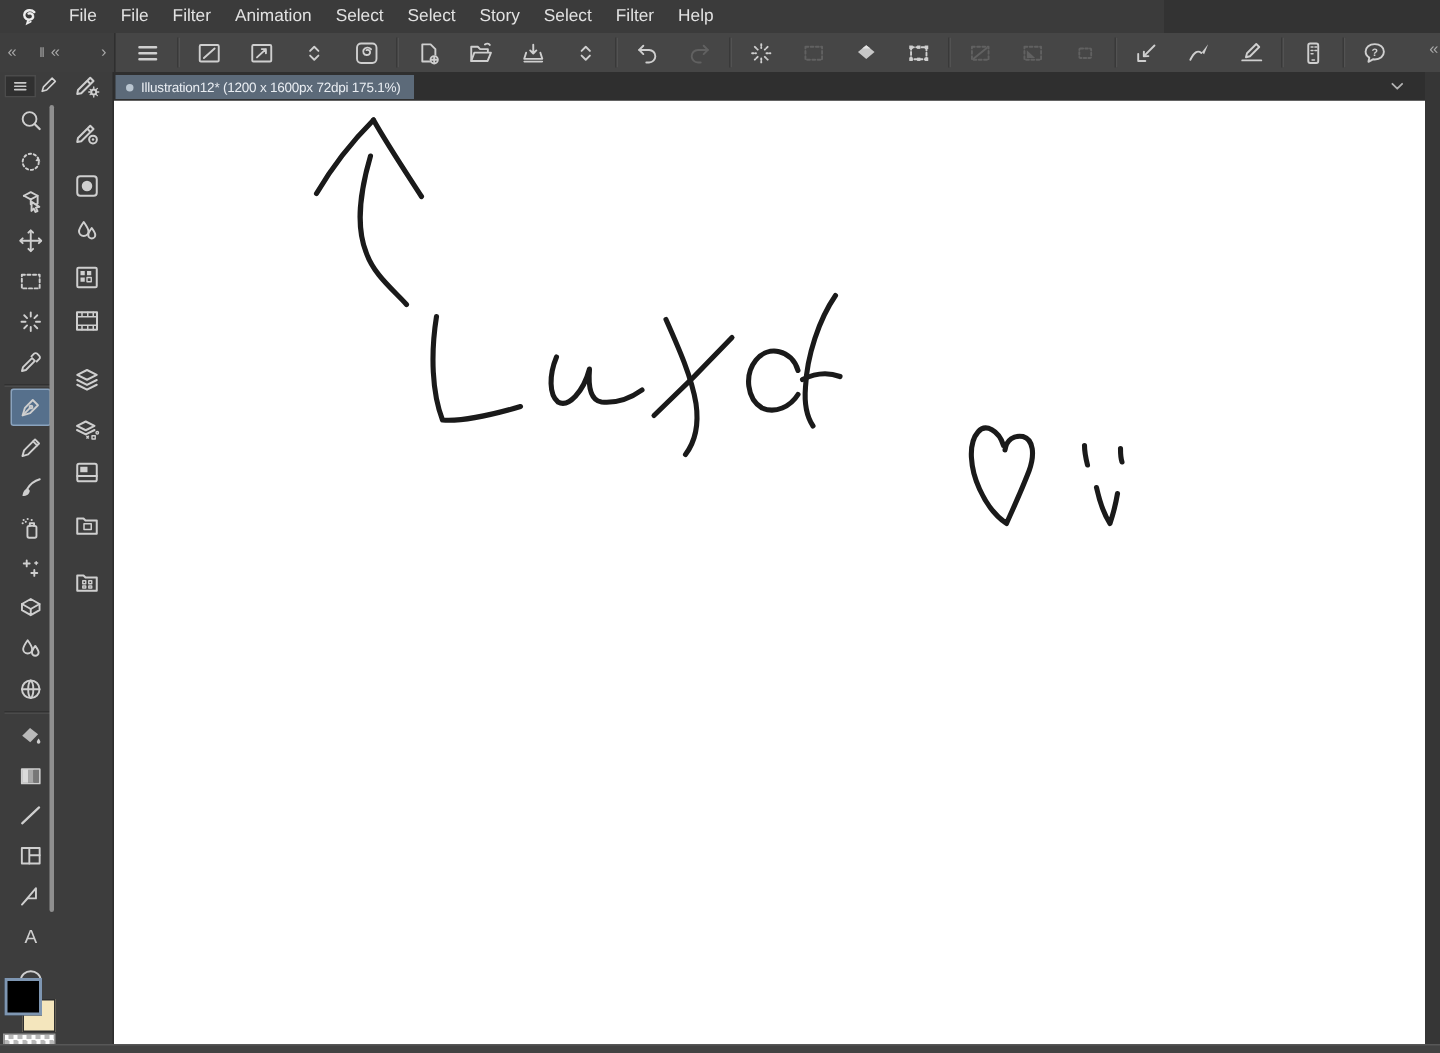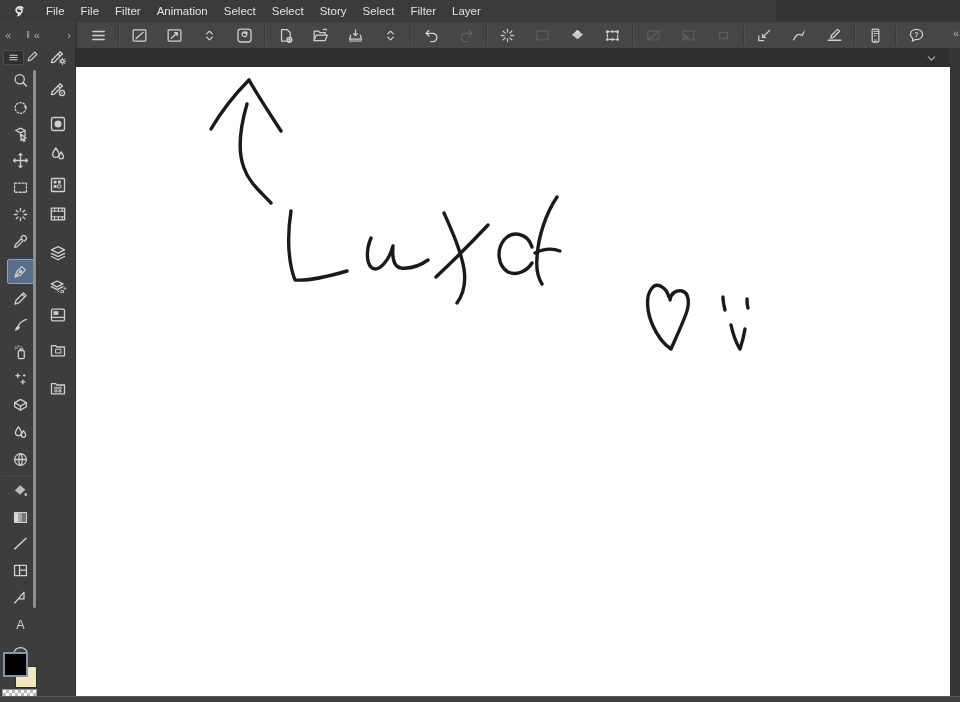--- a/index.html
+++ b/index.html
@@ -78,21 +78,21 @@
   <div id="menu-items" style="display:flex">
       <div class="menu-item">File</div>
       <div class="menu-item">File</div>
       <div class="menu-item">Filter</div>
       <div class="menu-item">Animation</div>
       <div class="menu-item">Select</div>
       <div class="menu-item">Select</div>
       <div class="menu-item">Story</div>
       <div class="menu-item">Select</div>
       <div class="menu-item">Filter</div>
-      <div class="menu-item">Layer</div>
+      <div class="menu-item">Help</div>
     </div>
 </div>
 
 <div class="toolbar">
   <div class="tb-left" id="tb-left">
       <span>«</span>
       <span>‖</span>
       <span>«</span>
       <span>›</span>
     </div>
@@ -246,20 +246,24 @@
         <svg viewBox="0 0 24 24" width="19" height="19" fill="none" stroke="currentColor" stroke-width="1.6" stroke-linecap="round" stroke-linejoin="round">
           <path d="M12 4.3c-4.5 0-7.7 2.8-7.7 6.3 0 2.2 1.2 4 3.1 5.1l-.7 3.5 3.8-2.1c.5.1 1 .1 1.5.1 4.5 0 7.7-2.9 7.7-6.5s-3.2-6.4-7.7-6.4z"></path>
           <text x="12" y="14" font-size="9" text-anchor="middle" fill="currentColor" stroke="none" font-family="Liberation Sans, sans-serif" font-weight="bold">?</text>
         </svg>
       </div>
     </div>
 </div>
 <div class="tb-collapse">«</div>
 
 <div class="tabbar">
+  <div class="tab">
+    <span class="tab-dot"></span>
+    <span class="tab-title">Illustration12* (1200 x 1600px 72dpi 175.1%)</span>
+  </div>
   <div class="tab-caret">
     <svg viewBox="0 0 24 24" width="13" height="13" fill="none" stroke="currentColor" stroke-width="2.2" stroke-linecap="round" stroke-linejoin="round">
         <path d="M6 9l6 6 6-6"></path>
       </svg>
   </div>
 </div>
 
 <div class="sidebar">
   <div class="tool-menu-btn">
     <svg viewBox="0 0 24 24" width="11" height="11" fill="none" stroke="currentColor" stroke-width="2.4" stroke-linecap="round">

